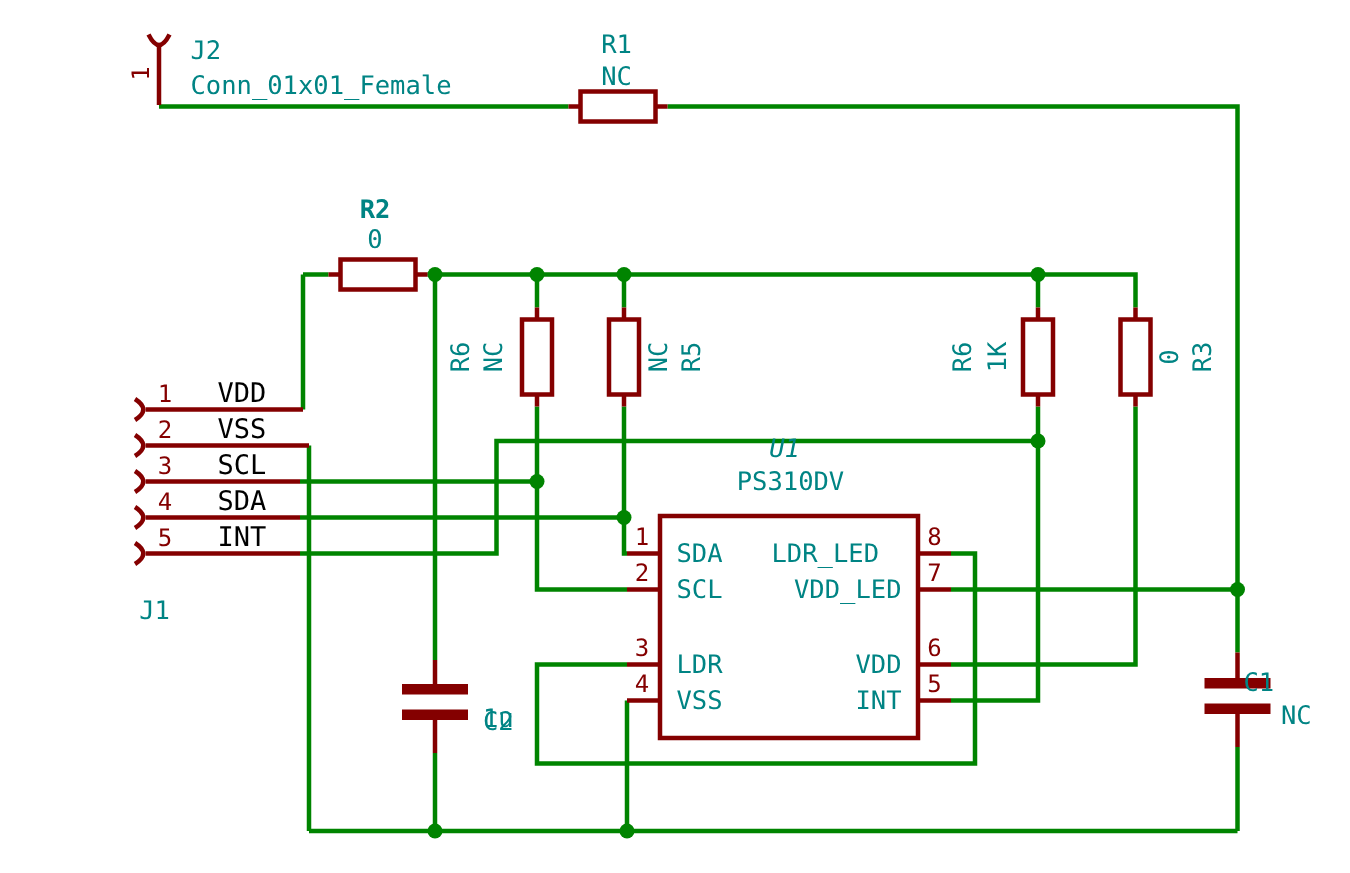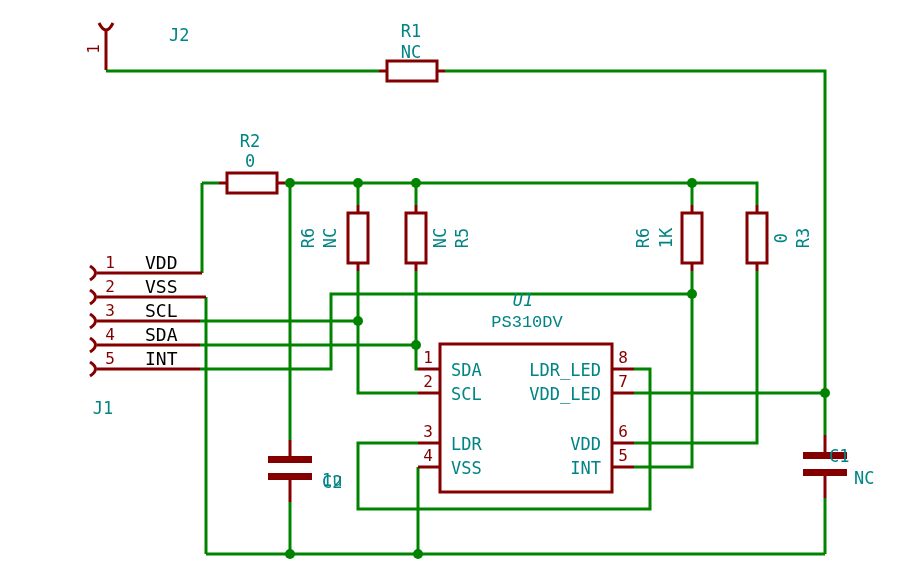--- a/index.html
+++ b/index.html
@@ -120,26 +120,27 @@
       <rect x="268" y="473" width="44" height="7" fill="#840000" stroke="none"></rect>
 
       <line x1="825" y1="435" x2="825" y2="452"></line>
       <line x1="825" y1="476" x2="825" y2="498"></line>
       <rect x="803" y="452" width="44" height="7" fill="#840000" stroke="none"></rect>
       <rect x="803" y="469" width="44" height="7" fill="#840000" stroke="none"></rect>
     </g>
   </svg>
 
   <span class="vpinnum" style="left:94px;top:49px;">1</span>
-  <span class="lbl left" style="left:127px;top:35px;margin-left:42px;">J2</span>
+  <span class="lbl left" style="left:127px;top:35px;">J2</span>
+  <span class="lbl left" style="left:127px;top:58px;">Conn_01x01_Female</span>
 
   <span class="lbl center" style="left:411px;top:31px;">R1</span>
   <span class="lbl center" style="left:411px;top:52px;">NC</span>
 
-  <span class="lbl center" style="left:250px;top:141px;">R2</span>
+  <span class="lbl center" style="left:250px;top:141px;font-weight:bold;">R2</span>
   <span class="lbl center" style="left:250px;top:161px;">0</span>
 
   <span class="vlbl" style="left:308px;top:238px;">R6</span>
   <span class="vlbl" style="left:330px;top:238px;">NC</span>
 
   <span class="vlbl" style="left:440px;top:238px;">NC</span>
   <span class="vlbl" style="left:462px;top:238px;">R5</span>
 
   <span class="vlbl" style="left:643px;top:238px;">R6</span>
   <span class="vlbl" style="left:666px;top:238px;">1K</span>
@@ -155,38 +156,38 @@
 
   <span class="blk" style="left:145px;top:263px;">VDD</span>
   <span class="blk" style="left:145px;top:287px;">VSS</span>
   <span class="blk" style="left:145px;top:311px;">SCL</span>
   <span class="blk" style="left:145px;top:335px;">SDA</span>
   <span class="blk" style="left:145px;top:359px;">INT</span>
 
   <span class="lbl center" style="left:103px;top:408px;">J1</span>
 
   <span class="lbl center" style="left:523px;top:300px;font-style:italic;">U1</span>
-  <span class="lbl center" style="left:527px;top:322px;font-family:Liberation Mono, monospace;">PS310DV</span>
+  <span class="lbl center" style="left:527px;top:322px;">PS310DV</span>
 
   <span class="pinnum" style="left:428px;top:358px;">1</span>
   <span class="pinnum" style="left:428px;top:382px;">2</span>
   <span class="pinnum" style="left:428px;top:432px;">3</span>
   <span class="pinnum" style="left:428px;top:456px;">4</span>
 
   <span class="pinnum" style="left:623px;top:358px;">8</span>
   <span class="pinnum" style="left:623px;top:382px;">7</span>
   <span class="pinnum" style="left:623px;top:432px;">6</span>
   <span class="pinnum" style="left:623px;top:456px;">5</span>
 
   <span class="lbl left" style="left:451px;top:370px;">SDA</span>
   <span class="lbl left" style="left:451px;top:394px;">SCL</span>
   <span class="lbl left" style="left:451px;top:444px;">LDR</span>
   <span class="lbl left" style="left:451px;top:468px;">VSS</span>
 
-  <span class="lbl left" style="left:601px;top:370px;transform:translate(-100%,-50%);">LDR_LED</span>
+  <span class="lbl left" style="left:586px;top:370px;transform:translate(-100%,-50%);">LDR_LED</span>
   <span class="lbl left" style="left:601px;top:394px;transform:translate(-100%,-50%);">VDD_LED</span>
   <span class="lbl left" style="left:601px;top:444px;transform:translate(-100%,-50%);">VDD</span>
   <span class="lbl left" style="left:601px;top:468px;transform:translate(-100%,-50%);">INT</span>
 
   <span class="lbl left" style="left:322px;top:482px;">C2</span>
   <span class="lbl left" style="left:322px;top:480px;">1u</span>
 
   <span class="lbl left" style="left:829px;top:456px;">C1</span>
   <span class="lbl left" style="left:854px;top:478px;">NC</span>
 

